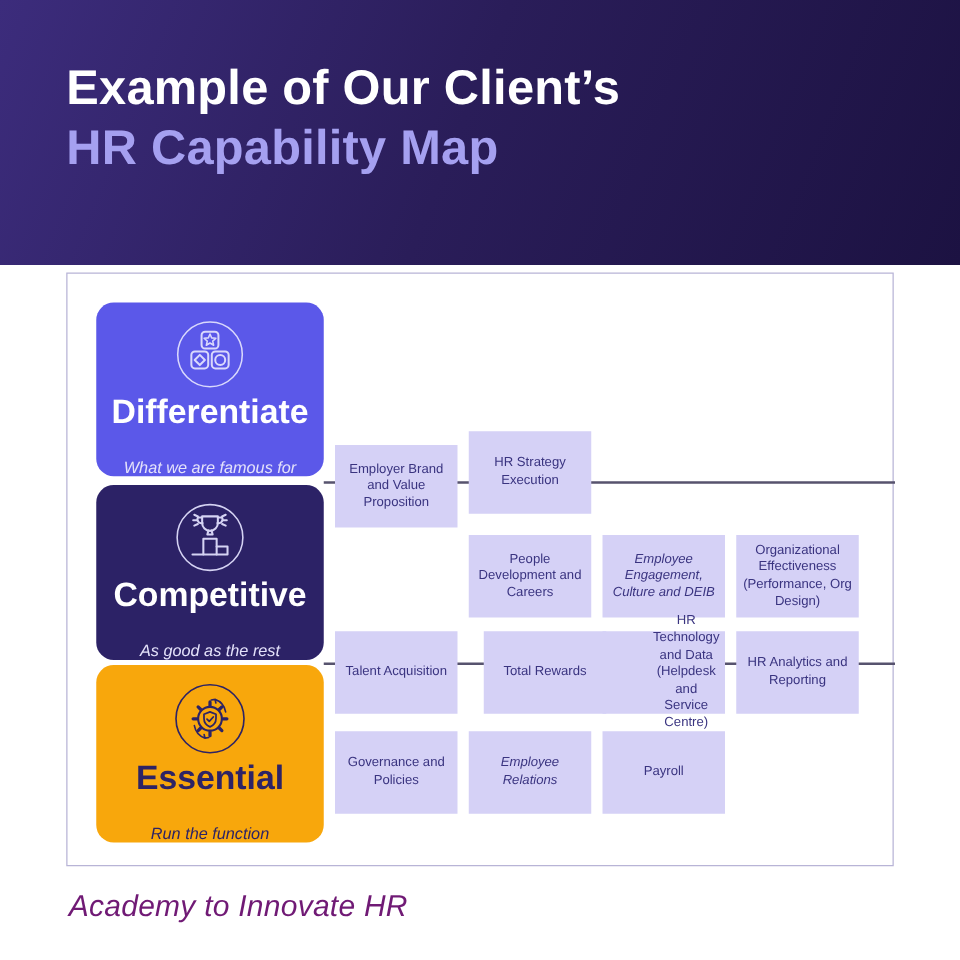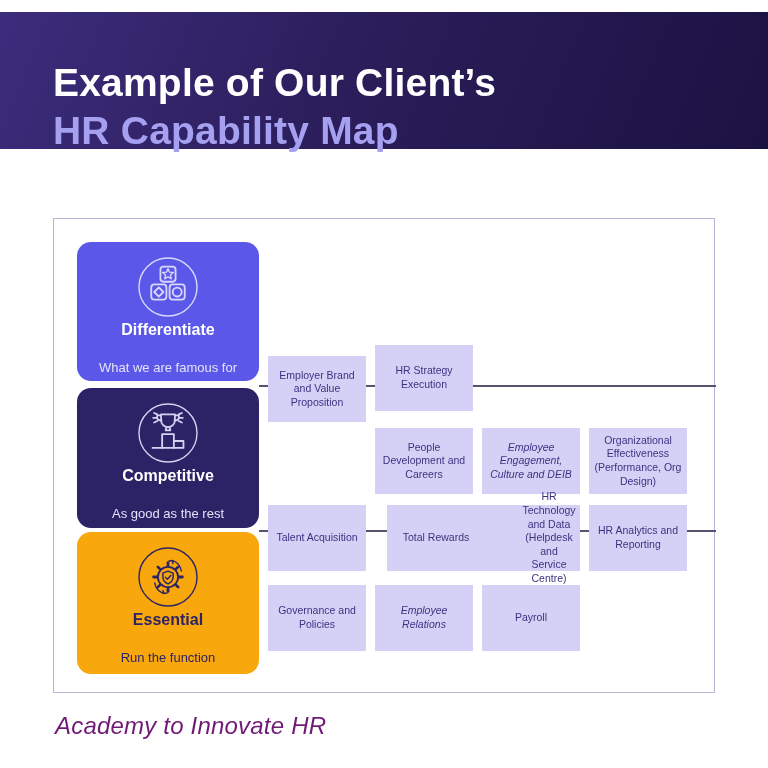--- a/index.html
+++ b/index.html
@@ -7,23 +7,22 @@
   body {
     font-family: "Liberation Sans", sans-serif;
     background: #ffffff;
     position: relative;
     overflow: hidden;
   }
   .page { position: absolute; inset: 0; background: #ffffff; }
 
   
   .header {
-    position: absolute; left: 0; top: 0; width: 768px; height: 137px;
+    position: absolute; left: 0; top: 0; width: 768px; height: 212px;
     background: linear-gradient(112deg, #3c2c7c 0%, #2a1d59 48%, #1c1242 100%);
-    margin-top: 12px;
   }
   .header h1 {
     position: absolute; left: 53px; top: 47px;
     font-size: 39px; line-height: 48px; font-weight: 700; letter-spacing: 0.2px;
   }
   .title-line1 { color: #ffffff; display: block; }
   .title-line2 { color: #a5a0f0; display: block; }
 
   
   .map {
@@ -33,22 +32,22 @@
 
   
   .tier {
     position: absolute; left: 23px; width: 182px; border-radius: 14px;
     display: flex; flex-direction: column; align-items: center; text-align: center;
   }
   .tier-differentiate { top: 23px;  height: 139px; background: #5b58e9; color: #ffffff; }
   .tier-competitive   { top: 169px; height: 140px; background: #2c2266; color: #ffffff; }
   .tier-essential     { top: 313px; height: 142px; background: #f8a70c; color: #2d2365; }
   .tier-icon { margin-top: 13px; width: 64px; height: 64px; }
-  .tier-title { font-size: 16px; font-weight: 700; margin-top: 2px; }
-  .tier-subtitle { font-size: 13px; margin-top: 21px; }
+  .tier-title { font-size: 27px; font-weight: 700; margin-top: 2px; }
+  .tier-subtitle { font-size: 13px; margin-top: 21px; font-style: italic; }
   .tier-differentiate .tier-subtitle, .tier-competitive .tier-subtitle { color: #e4e2fa; }
   .tier-essential .tier-subtitle { color: #2d2365; }
 
   
   .divider {
     position: absolute; left: 205px; width: 457px; height: 2px;
     background: #57536e; z-index: 1;
   }
   .divider-1 { top: 166px; }
   .divider-2 { top: 311px; }

